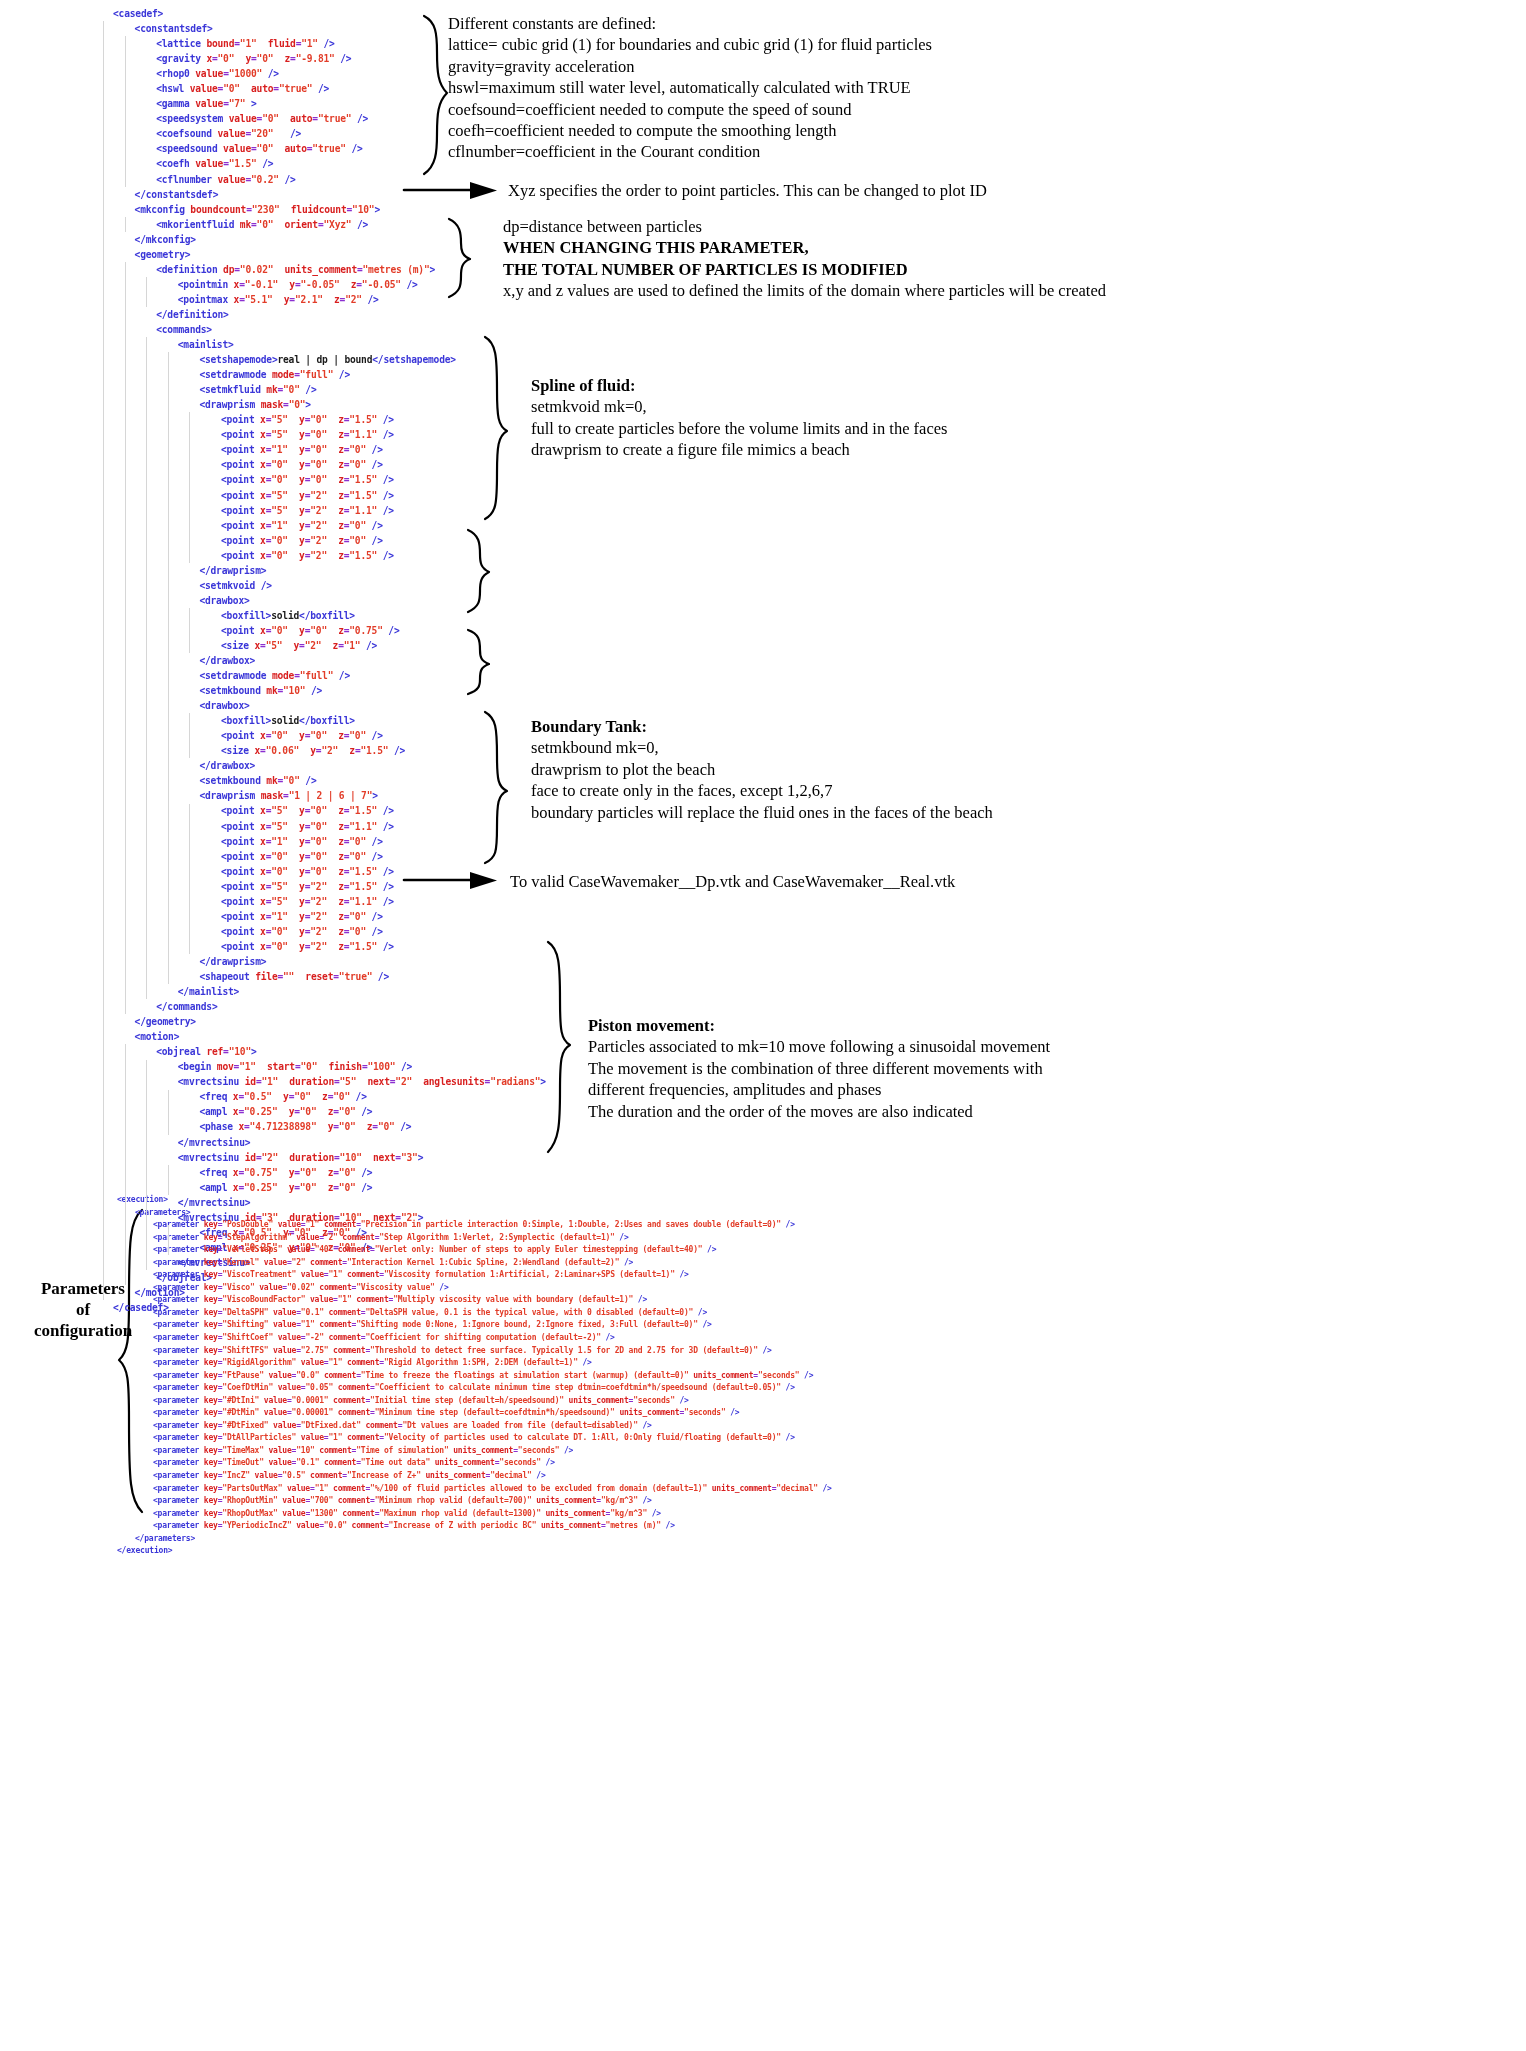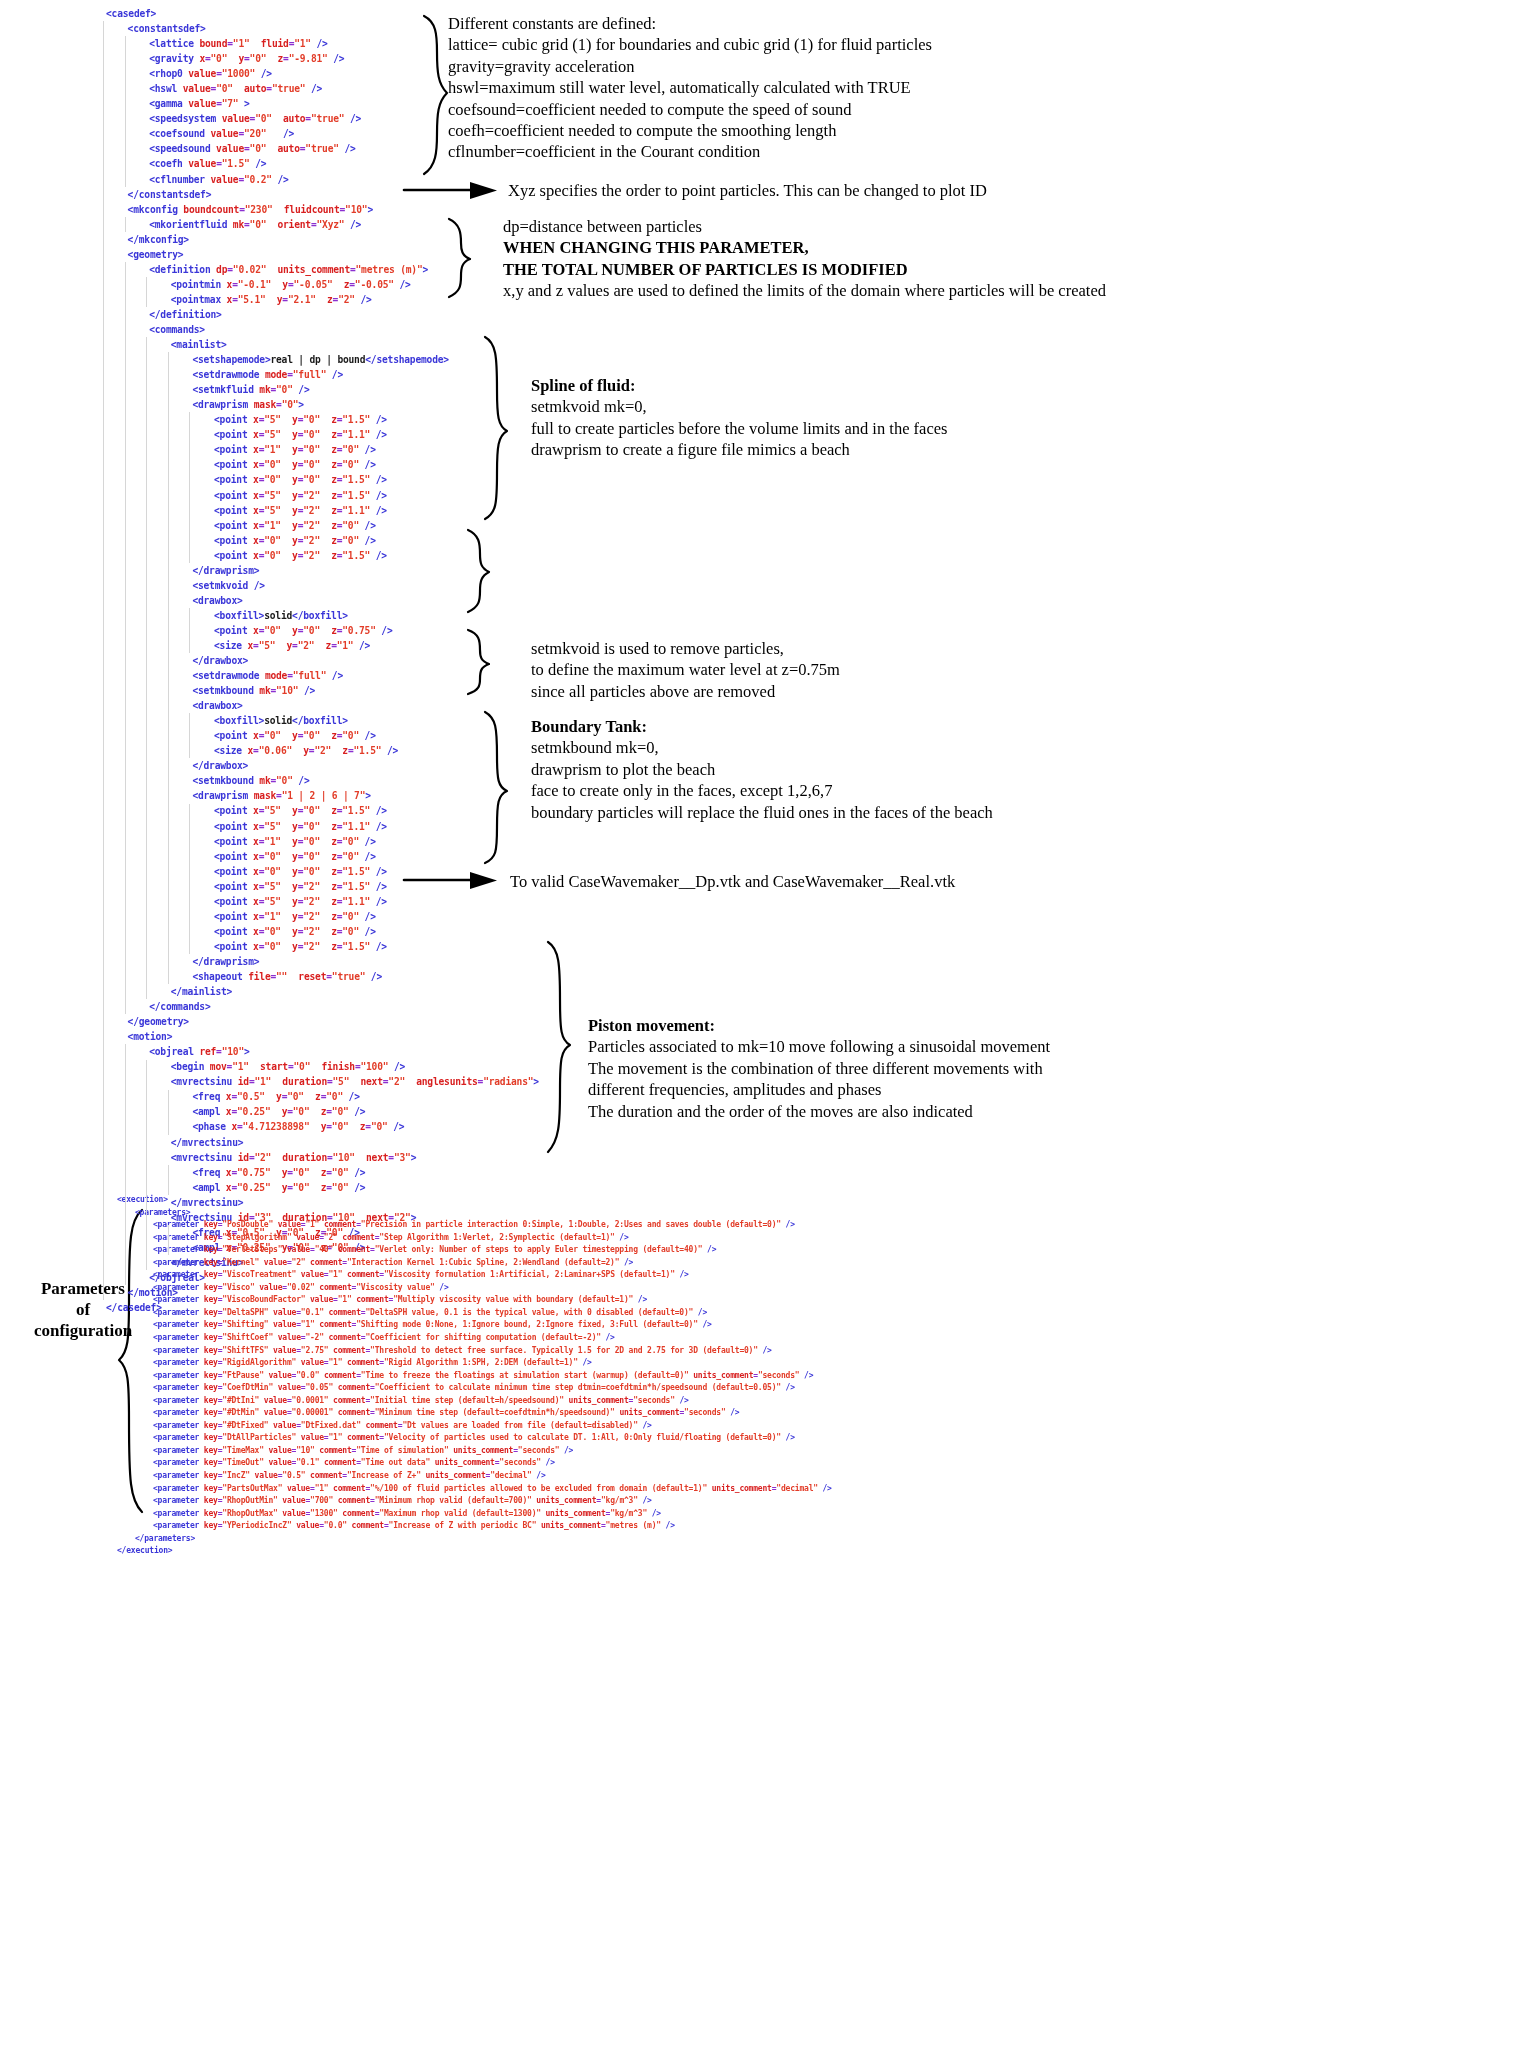--- a/index.html
+++ b/index.html
@@ -7,21 +7,21 @@
   #stage{position:relative;width:1526px;height:2051px;overflow:hidden;}
 
   
   .code{
     position:absolute;
     font-family:"DejaVu Sans Mono","Liberation Mono",monospace;
     white-space:pre;
     font-weight:bold;
     letter-spacing:-0.2px;
   }
-  #code-main{left:106px;top:6px;font-size:9.6px;line-height:15.05px;}
+  #code-main{left:113px;top:6px;font-size:9.6px;line-height:15.05px;}
   #code-params{left:99px;top:1194px;font-size:8.0px;line-height:12.55px;}
 
   .tg{color:#3a36d8;}        
   .at{color:#d81f1f;}        
   .vl{color:#e23c28;}        
   .tx{color:#1a1a1a;}        
   .qt{color:#8b2fd0;}        
 
   
   .guide{position:absolute;width:1px;background:#d6d6d6;}
@@ -81,21 +81,20 @@
   </svg>
 
   <div class="code" id="code-main"><div style="padding-left: 0px;"><span class="tg">&lt;casedef&gt;</span></div><div style="padding-left: 21.6px;"><span class="tg">&lt;constantsdef&gt;</span></div><div style="padding-left: 43.2px;"><span class="tg">&lt;lattice </span><span class="at">bound</span><span class="qt">=</span><span class="vl">"1"</span><span class="tg">  </span><span class="at">fluid</span><span class="qt">=</span><span class="vl">"1"</span><span class="tg"> /&gt;</span></div><div style="padding-left: 43.2px;"><span class="tg">&lt;gravity </span><span class="at">x</span><span class="qt">=</span><span class="vl">"0"</span><span class="tg">  </span><span class="at">y</span><span class="qt">=</span><span class="vl">"0"</span><span class="tg">  </span><span class="at">z</span><span class="qt">=</span><span class="vl">"-9.81"</span><span class="tg"> /&gt;</span></div><div style="padding-left: 43.2px;"><span class="tg">&lt;rhop0 </span><span class="at">value</span><span class="qt">=</span><span class="vl">"1000"</span><span class="tg"> /&gt;</span></div><div style="padding-left: 43.2px;"><span class="tg">&lt;hswl </span><span class="at">value</span><span class="qt">=</span><span class="vl">"0"</span><span class="tg">  </span><span class="at">auto</span><span class="qt">=</span><span class="vl">"true"</span><span class="tg"> /&gt;</span></div><div style="padding-left: 43.2px;"><span class="tg">&lt;gamma </span><span class="at">value</span><span class="qt">=</span><span class="vl">"7"</span><span class="tg"> &gt;</span></div><div style="padding-left: 43.2px;"><span class="tg">&lt;speedsystem </span><span class="at">value</span><span class="qt">=</span><span class="vl">"0"</span><span class="tg">  </span><span class="at">auto</span><span class="qt">=</span><span class="vl">"true"</span><span class="tg"> /&gt;</span></div><div style="padding-left: 43.2px;"><span class="tg">&lt;coefsound </span><span class="at">value</span><span class="qt">=</span><span class="vl">"20"</span><span class="tg">   /&gt;</span></div><div style="padding-left: 43.2px;"><span class="tg">&lt;speedsound </span><span class="at">value</span><span class="qt">=</span><span class="vl">"0"</span><span class="tg">  </span><span class="at">auto</span><span class="qt">=</span><span class="vl">"true"</span><span class="tg"> /&gt;</span></div><div style="padding-left: 43.2px;"><span class="tg">&lt;coefh </span><span class="at">value</span><span class="qt">=</span><span class="vl">"1.5"</span><span class="tg"> /&gt;</span></div><div style="padding-left: 43.2px;"><span class="tg">&lt;cflnumber </span><span class="at">value</span><span class="qt">=</span><span class="vl">"0.2"</span><span class="tg"> /&gt;</span></div><div style="padding-left: 21.6px;"><span class="tg">&lt;/constantsdef&gt;</span></div><div style="padding-left: 21.6px;"><span class="tg">&lt;mkconfig </span><span class="at">boundcount</span><span class="qt">=</span><span class="vl">"230"</span><span class="tg">  </span><span class="at">fluidcount</span><span class="qt">=</span><span class="vl">"10"</span><span class="tg">&gt;</span></div><div style="padding-left: 43.2px;"><span class="tg">&lt;mkorientfluid </span><span class="at">mk</span><span class="qt">=</span><span class="vl">"0"</span><span class="tg">  </span><span class="at">orient</span><span class="qt">=</span><span class="vl">"Xyz"</span><span class="tg"> /&gt;</span></div><div style="padding-left: 21.6px;"><span class="tg">&lt;/mkconfig&gt;</span></div><div style="padding-left: 21.6px;"><span class="tg">&lt;geometry&gt;</span></div><div style="padding-left: 43.2px;"><span class="tg">&lt;definition </span><span class="at">dp</span><span class="qt">=</span><span class="vl">"0.02"</span><span class="tg">  </span><span class="at">units_comment</span><span class="qt">=</span><span class="vl">"metres (m)"</span><span class="tg">&gt;</span></div><div style="padding-left: 64.8px;"><span class="tg">&lt;pointmin </span><span class="at">x</span><span class="qt">=</span><span class="vl">"-0.1"</span><span class="tg">  </span><span class="at">y</span><span class="qt">=</span><span class="vl">"-0.05"</span><span class="tg">  </span><span class="at">z</span><span class="qt">=</span><span class="vl">"-0.05"</span><span class="tg"> /&gt;</span></div><div style="padding-left: 64.8px;"><span class="tg">&lt;pointmax </span><span class="at">x</span><span class="qt">=</span><span class="vl">"5.1"</span><span class="tg">  </span><span class="at">y</span><span class="qt">=</span><span class="vl">"2.1"</span><span class="tg">  </span><span class="at">z</span><span class="qt">=</span><span class="vl">"2"</span><span class="tg"> /&gt;</span></div><div style="padding-left: 43.2px;"><span class="tg">&lt;/definition&gt;</span></div><div style="padding-left: 43.2px;"><span class="tg">&lt;commands&gt;</span></div><div style="padding-left: 64.8px;"><span class="tg">&lt;mainlist&gt;</span></div><div style="padding-left: 86.4px;"><span class="tg">&lt;setshapemode&gt;</span><span class="tx">real | dp | bound</span><span class="tg">&lt;/setshapemode&gt;</span></div><div style="padding-left: 86.4px;"><span class="tg">&lt;setdrawmode </span><span class="at">mode</span><span class="qt">=</span><span class="vl">"full"</span><span class="tg"> /&gt;</span></div><div style="padding-left: 86.4px;"><span class="tg">&lt;setmkfluid </span><span class="at">mk</span><span class="qt">=</span><span class="vl">"0"</span><span class="tg"> /&gt;</span></div><div style="padding-left: 86.4px;"><span class="tg">&lt;drawprism </span><span class="at">mask</span><span class="qt">=</span><span class="vl">"0"</span><span class="tg">&gt;</span></div><div style="padding-left: 108px;"><span class="tg">&lt;point </span><span class="at">x</span><span class="qt">=</span><span class="vl">"5"</span><span class="tg">  </span><span class="at">y</span><span class="qt">=</span><span class="vl">"0"</span><span class="tg">  </span><span class="at">z</span><span class="qt">=</span><span class="vl">"1.5"</span><span class="tg"> /&gt;</span></div><div style="padding-left: 108px;"><span class="tg">&lt;point </span><span class="at">x</span><span class="qt">=</span><span class="vl">"5"</span><span class="tg">  </span><span class="at">y</span><span class="qt">=</span><span class="vl">"0"</span><span class="tg">  </span><span class="at">z</span><span class="qt">=</span><span class="vl">"1.1"</span><span class="tg"> /&gt;</span></div><div style="padding-left: 108px;"><span class="tg">&lt;point </span><span class="at">x</span><span class="qt">=</span><span class="vl">"1"</span><span class="tg">  </span><span class="at">y</span><span class="qt">=</span><span class="vl">"0"</span><span class="tg">  </span><span class="at">z</span><span class="qt">=</span><span class="vl">"0"</span><span class="tg"> /&gt;</span></div><div style="padding-left: 108px;"><span class="tg">&lt;point </span><span class="at">x</span><span class="qt">=</span><span class="vl">"0"</span><span class="tg">  </span><span class="at">y</span><span class="qt">=</span><span class="vl">"0"</span><span class="tg">  </span><span class="at">z</span><span class="qt">=</span><span class="vl">"0"</span><span class="tg"> /&gt;</span></div><div style="padding-left: 108px;"><span class="tg">&lt;point </span><span class="at">x</span><span class="qt">=</span><span class="vl">"0"</span><span class="tg">  </span><span class="at">y</span><span class="qt">=</span><span class="vl">"0"</span><span class="tg">  </span><span class="at">z</span><span class="qt">=</span><span class="vl">"1.5"</span><span class="tg"> /&gt;</span></div><div style="padding-left: 108px;"><span class="tg">&lt;point </span><span class="at">x</span><span class="qt">=</span><span class="vl">"5"</span><span class="tg">  </span><span class="at">y</span><span class="qt">=</span><span class="vl">"2"</span><span class="tg">  </span><span class="at">z</span><span class="qt">=</span><span class="vl">"1.5"</span><span class="tg"> /&gt;</span></div><div style="padding-left: 108px;"><span class="tg">&lt;point </span><span class="at">x</span><span class="qt">=</span><span class="vl">"5"</span><span class="tg">  </span><span class="at">y</span><span class="qt">=</span><span class="vl">"2"</span><span class="tg">  </span><span class="at">z</span><span class="qt">=</span><span class="vl">"1.1"</span><span class="tg"> /&gt;</span></div><div style="padding-left: 108px;"><span class="tg">&lt;point </span><span class="at">x</span><span class="qt">=</span><span class="vl">"1"</span><span class="tg">  </span><span class="at">y</span><span class="qt">=</span><span class="vl">"2"</span><span class="tg">  </span><span class="at">z</span><span class="qt">=</span><span class="vl">"0"</span><span class="tg"> /&gt;</span></div><div style="padding-left: 108px;"><span class="tg">&lt;point </span><span class="at">x</span><span class="qt">=</span><span class="vl">"0"</span><span class="tg">  </span><span class="at">y</span><span class="qt">=</span><span class="vl">"2"</span><span class="tg">  </span><span class="at">z</span><span class="qt">=</span><span class="vl">"0"</span><span class="tg"> /&gt;</span></div><div style="padding-left: 108px;"><span class="tg">&lt;point </span><span class="at">x</span><span class="qt">=</span><span class="vl">"0"</span><span class="tg">  </span><span class="at">y</span><span class="qt">=</span><span class="vl">"2"</span><span class="tg">  </span><span class="at">z</span><span class="qt">=</span><span class="vl">"1.5"</span><span class="tg"> /&gt;</span></div><div style="padding-left: 86.4px;"><span class="tg">&lt;/drawprism&gt;</span></div><div style="padding-left: 86.4px;"><span class="tg">&lt;setmkvoid /&gt;</span></div><div style="padding-left: 86.4px;"><span class="tg">&lt;drawbox&gt;</span></div><div style="padding-left: 108px;"><span class="tg">&lt;boxfill&gt;</span><span class="tx">solid</span><span class="tg">&lt;/boxfill&gt;</span></div><div style="padding-left: 108px;"><span class="tg">&lt;point </span><span class="at">x</span><span class="qt">=</span><span class="vl">"0"</span><span class="tg">  </span><span class="at">y</span><span class="qt">=</span><span class="vl">"0"</span><span class="tg">  </span><span class="at">z</span><span class="qt">=</span><span class="vl">"0.75"</span><span class="tg"> /&gt;</span></div><div style="padding-left: 108px;"><span class="tg">&lt;size </span><span class="at">x</span><span class="qt">=</span><span class="vl">"5"</span><span class="tg">  </span><span class="at">y</span><span class="qt">=</span><span class="vl">"2"</span><span class="tg">  </span><span class="at">z</span><span class="qt">=</span><span class="vl">"1"</span><span class="tg"> /&gt;</span></div><div style="padding-left: 86.4px;"><span class="tg">&lt;/drawbox&gt;</span></div><div style="padding-left: 86.4px;"><span class="tg">&lt;setdrawmode </span><span class="at">mode</span><span class="qt">=</span><span class="vl">"full"</span><span class="tg"> /&gt;</span></div><div style="padding-left: 86.4px;"><span class="tg">&lt;setmkbound </span><span class="at">mk</span><span class="qt">=</span><span class="vl">"10"</span><span class="tg"> /&gt;</span></div><div style="padding-left: 86.4px;"><span class="tg">&lt;drawbox&gt;</span></div><div style="padding-left: 108px;"><span class="tg">&lt;boxfill&gt;</span><span class="tx">solid</span><span class="tg">&lt;/boxfill&gt;</span></div><div style="padding-left: 108px;"><span class="tg">&lt;point </span><span class="at">x</span><span class="qt">=</span><span class="vl">"0"</span><span class="tg">  </span><span class="at">y</span><span class="qt">=</span><span class="vl">"0"</span><span class="tg">  </span><span class="at">z</span><span class="qt">=</span><span class="vl">"0"</span><span class="tg"> /&gt;</span></div><div style="padding-left: 108px;"><span class="tg">&lt;size </span><span class="at">x</span><span class="qt">=</span><span class="vl">"0.06"</span><span class="tg">  </span><span class="at">y</span><span class="qt">=</span><span class="vl">"2"</span><span class="tg">  </span><span class="at">z</span><span class="qt">=</span><span class="vl">"1.5"</span><span class="tg"> /&gt;</span></div><div style="padding-left: 86.4px;"><span class="tg">&lt;/drawbox&gt;</span></div><div style="padding-left: 86.4px;"><span class="tg">&lt;setmkbound </span><span class="at">mk</span><span class="qt">=</span><span class="vl">"0"</span><span class="tg"> /&gt;</span></div><div style="padding-left: 86.4px;"><span class="tg">&lt;drawprism </span><span class="at">mask</span><span class="qt">=</span><span class="vl">"1 | 2 | 6 | 7"</span><span class="tg">&gt;</span></div><div style="padding-left: 108px;"><span class="tg">&lt;point </span><span class="at">x</span><span class="qt">=</span><span class="vl">"5"</span><span class="tg">  </span><span class="at">y</span><span class="qt">=</span><span class="vl">"0"</span><span class="tg">  </span><span class="at">z</span><span class="qt">=</span><span class="vl">"1.5"</span><span class="tg"> /&gt;</span></div><div style="padding-left: 108px;"><span class="tg">&lt;point </span><span class="at">x</span><span class="qt">=</span><span class="vl">"5"</span><span class="tg">  </span><span class="at">y</span><span class="qt">=</span><span class="vl">"0"</span><span class="tg">  </span><span class="at">z</span><span class="qt">=</span><span class="vl">"1.1"</span><span class="tg"> /&gt;</span></div><div style="padding-left: 108px;"><span class="tg">&lt;point </span><span class="at">x</span><span class="qt">=</span><span class="vl">"1"</span><span class="tg">  </span><span class="at">y</span><span class="qt">=</span><span class="vl">"0"</span><span class="tg">  </span><span class="at">z</span><span class="qt">=</span><span class="vl">"0"</span><span class="tg"> /&gt;</span></div><div style="padding-left: 108px;"><span class="tg">&lt;point </span><span class="at">x</span><span class="qt">=</span><span class="vl">"0"</span><span class="tg">  </span><span class="at">y</span><span class="qt">=</span><span class="vl">"0"</span><span class="tg">  </span><span class="at">z</span><span class="qt">=</span><span class="vl">"0"</span><span class="tg"> /&gt;</span></div><div style="padding-left: 108px;"><span class="tg">&lt;point </span><span class="at">x</span><span class="qt">=</span><span class="vl">"0"</span><span class="tg">  </span><span class="at">y</span><span class="qt">=</span><span class="vl">"0"</span><span class="tg">  </span><span class="at">z</span><span class="qt">=</span><span class="vl">"1.5"</span><span class="tg"> /&gt;</span></div><div style="padding-left: 108px;"><span class="tg">&lt;point </span><span class="at">x</span><span class="qt">=</span><span class="vl">"5"</span><span class="tg">  </span><span class="at">y</span><span class="qt">=</span><span class="vl">"2"</span><span class="tg">  </span><span class="at">z</span><span class="qt">=</span><span class="vl">"1.5"</span><span class="tg"> /&gt;</span></div><div style="padding-left: 108px;"><span class="tg">&lt;point </span><span class="at">x</span><span class="qt">=</span><span class="vl">"5"</span><span class="tg">  </span><span class="at">y</span><span class="qt">=</span><span class="vl">"2"</span><span class="tg">  </span><span class="at">z</span><span class="qt">=</span><span class="vl">"1.1"</span><span class="tg"> /&gt;</span></div><div style="padding-left: 108px;"><span class="tg">&lt;point </span><span class="at">x</span><span class="qt">=</span><span class="vl">"1"</span><span class="tg">  </span><span class="at">y</span><span class="qt">=</span><span class="vl">"2"</span><span class="tg">  </span><span class="at">z</span><span class="qt">=</span><span class="vl">"0"</span><span class="tg"> /&gt;</span></div><div style="padding-left: 108px;"><span class="tg">&lt;point </span><span class="at">x</span><span class="qt">=</span><span class="vl">"0"</span><span class="tg">  </span><span class="at">y</span><span class="qt">=</span><span class="vl">"2"</span><span class="tg">  </span><span class="at">z</span><span class="qt">=</span><span class="vl">"0"</span><span class="tg"> /&gt;</span></div><div style="padding-left: 108px;"><span class="tg">&lt;point </span><span class="at">x</span><span class="qt">=</span><span class="vl">"0"</span><span class="tg">  </span><span class="at">y</span><span class="qt">=</span><span class="vl">"2"</span><span class="tg">  </span><span class="at">z</span><span class="qt">=</span><span class="vl">"1.5"</span><span class="tg"> /&gt;</span></div><div style="padding-left: 86.4px;"><span class="tg">&lt;/drawprism&gt;</span></div><div style="padding-left: 86.4px;"><span class="tg">&lt;shapeout </span><span class="at">file</span><span class="qt">=</span><span class="vl">""</span><span class="tg">  </span><span class="at">reset</span><span class="qt">=</span><span class="vl">"true"</span><span class="tg"> /&gt;</span></div><div style="padding-left: 64.8px;"><span class="tg">&lt;/mainlist&gt;</span></div><div style="padding-left: 43.2px;"><span class="tg">&lt;/commands&gt;</span></div><div style="padding-left: 21.6px;"><span class="tg">&lt;/geometry&gt;</span></div><div style="padding-left: 21.6px;"><span class="tg">&lt;motion&gt;</span></div><div style="padding-left: 43.2px;"><span class="tg">&lt;objreal </span><span class="at">ref</span><span class="qt">=</span><span class="vl">"10"</span><span class="tg">&gt;</span></div><div style="padding-left: 64.8px;"><span class="tg">&lt;begin </span><span class="at">mov</span><span class="qt">=</span><span class="vl">"1"</span><span class="tg">  </span><span class="at">start</span><span class="qt">=</span><span class="vl">"0"</span><span class="tg">  </span><span class="at">finish</span><span class="qt">=</span><span class="vl">"100"</span><span class="tg"> /&gt;</span></div><div style="padding-left: 64.8px;"><span class="tg">&lt;mvrectsinu </span><span class="at">id</span><span class="qt">=</span><span class="vl">"1"</span><span class="tg">  </span><span class="at">duration</span><span class="qt">=</span><span class="vl">"5"</span><span class="tg">  </span><span class="at">next</span><span class="qt">=</span><span class="vl">"2"</span><span class="tg">  </span><span class="at">anglesunits</span><span class="qt">=</span><span class="vl">"radians"</span><span class="tg">&gt;</span></div><div style="padding-left: 86.4px;"><span class="tg">&lt;freq </span><span class="at">x</span><span class="qt">=</span><span class="vl">"0.5"</span><span class="tg">  </span><span class="at">y</span><span class="qt">=</span><span class="vl">"0"</span><span class="tg">  </span><span class="at">z</span><span class="qt">=</span><span class="vl">"0"</span><span class="tg"> /&gt;</span></div><div style="padding-left: 86.4px;"><span class="tg">&lt;ampl </span><span class="at">x</span><span class="qt">=</span><span class="vl">"0.25"</span><span class="tg">  </span><span class="at">y</span><span class="qt">=</span><span class="vl">"0"</span><span class="tg">  </span><span class="at">z</span><span class="qt">=</span><span class="vl">"0"</span><span class="tg"> /&gt;</span></div><div style="padding-left: 86.4px;"><span class="tg">&lt;phase </span><span class="at">x</span><span class="qt">=</span><span class="vl">"4.71238898"</span><span class="tg">  </span><span class="at">y</span><span class="qt">=</span><span class="vl">"0"</span><span class="tg">  </span><span class="at">z</span><span class="qt">=</span><span class="vl">"0"</span><span class="tg"> /&gt;</span></div><div style="padding-left: 64.8px;"><span class="tg">&lt;/mvrectsinu&gt;</span></div><div style="padding-left: 64.8px;"><span class="tg">&lt;mvrectsinu </span><span class="at">id</span><span class="qt">=</span><span class="vl">"2"</span><span class="tg">  </span><span class="at">duration</span><span class="qt">=</span><span class="vl">"10"</span><span class="tg">  </span><span class="at">next</span><span class="qt">=</span><span class="vl">"3"</span><span class="tg">&gt;</span></div><div style="padding-left: 86.4px;"><span class="tg">&lt;freq </span><span class="at">x</span><span class="qt">=</span><span class="vl">"0.75"</span><span class="tg">  </span><span class="at">y</span><span class="qt">=</span><span class="vl">"0"</span><span class="tg">  </span><span class="at">z</span><span class="qt">=</span><span class="vl">"0"</span><span class="tg"> /&gt;</span></div><div style="padding-left: 86.4px;"><span class="tg">&lt;ampl </span><span class="at">x</span><span class="qt">=</span><span class="vl">"0.25"</span><span class="tg">  </span><span class="at">y</span><span class="qt">=</span><span class="vl">"0"</span><span class="tg">  </span><span class="at">z</span><span class="qt">=</span><span class="vl">"0"</span><span class="tg"> /&gt;</span></div><div style="padding-left: 64.8px;"><span class="tg">&lt;/mvrectsinu&gt;</span></div><div style="padding-left: 64.8px;"><span class="tg">&lt;mvrectsinu </span><span class="at">id</span><span class="qt">=</span><span class="vl">"3"</span><span class="tg">  </span><span class="at">duration</span><span class="qt">=</span><span class="vl">"10"</span><span class="tg">  </span><span class="at">next</span><span class="qt">=</span><span class="vl">"2"</span><span class="tg">&gt;</span></div><div style="padding-left: 86.4px;"><span class="tg">&lt;freq </span><span class="at">x</span><span class="qt">=</span><span class="vl">"0.5"</span><span class="tg">  </span><span class="at">y</span><span class="qt">=</span><span class="vl">"0"</span><span class="tg">  </span><span class="at">z</span><span class="qt">=</span><span class="vl">"0"</span><span class="tg"> /&gt;</span></div><div style="padding-left: 86.4px;"><span class="tg">&lt;ampl </span><span class="at">x</span><span class="qt">=</span><span class="vl">"0.25"</span><span class="tg">  </span><span class="at">y</span><span class="qt">=</span><span class="vl">"0"</span><span class="tg">  </span><span class="at">z</span><span class="qt">=</span><span class="vl">"0"</span><span class="tg"> /&gt;</span></div><div style="padding-left: 64.8px;"><span class="tg">&lt;/mvrectsinu&gt;</span></div><div style="padding-left: 43.2px;"><span class="tg">&lt;/objreal&gt;</span></div><div style="padding-left: 21.6px;"><span class="tg">&lt;/motion&gt;</span></div><div style="padding-left: 0px;"><span class="tg">&lt;/casedef&gt;</span></div></div>
 
   <div class="code" id="code-params"><div style="padding-left: 18px;"><span class="tg">&lt;execution&gt;</span></div><div style="padding-left: 36px;"><span class="tg">&lt;parameters&gt;</span></div><div style="padding-left: 54px;"><span class="tg">&lt;parameter </span><span class="at">key</span><span class="qt">=</span><span class="vl">"PosDouble"</span><span class="tg"> </span><span class="at">value</span><span class="qt">=</span><span class="vl">"1"</span><span class="tg"> </span><span class="at">comment</span><span class="qt">=</span><span class="vl">"Precision in particle interaction 0:Simple, 1:Double, 2:Uses and saves double (default=0)"</span><span class="tg"> /&gt;</span></div><div style="padding-left: 54px;"><span class="tg">&lt;parameter </span><span class="at">key</span><span class="qt">=</span><span class="vl">"StepAlgorithm"</span><span class="tg"> </span><span class="at">value</span><span class="qt">=</span><span class="vl">"2"</span><span class="tg"> </span><span class="at">comment</span><span class="qt">=</span><span class="vl">"Step Algorithm 1:Verlet, 2:Symplectic (default=1)"</span><span class="tg"> /&gt;</span></div><div style="padding-left: 54px;"><span class="tg">&lt;parameter </span><span class="at">key</span><span class="qt">=</span><span class="vl">"VerletSteps"</span><span class="tg"> </span><span class="at">value</span><span class="qt">=</span><span class="vl">"40"</span><span class="tg"> </span><span class="at">comment</span><span class="qt">=</span><span class="vl">"Verlet only: Number of steps to apply Euler timestepping (default=40)"</span><span class="tg"> /&gt;</span></div><div style="padding-left: 54px;"><span class="tg">&lt;parameter </span><span class="at">key</span><span class="qt">=</span><span class="vl">"Kernel"</span><span class="tg"> </span><span class="at">value</span><span class="qt">=</span><span class="vl">"2"</span><span class="tg"> </span><span class="at">comment</span><span class="qt">=</span><span class="vl">"Interaction Kernel 1:Cubic Spline, 2:Wendland (default=2)"</span><span class="tg"> /&gt;</span></div><div style="padding-left: 54px;"><span class="tg">&lt;parameter </span><span class="at">key</span><span class="qt">=</span><span class="vl">"ViscoTreatment"</span><span class="tg"> </span><span class="at">value</span><span class="qt">=</span><span class="vl">"1"</span><span class="tg"> </span><span class="at">comment</span><span class="qt">=</span><span class="vl">"Viscosity formulation 1:Artificial, 2:Laminar+SPS (default=1)"</span><span class="tg"> /&gt;</span></div><div style="padding-left: 54px;"><span class="tg">&lt;parameter </span><span class="at">key</span><span class="qt">=</span><span class="vl">"Visco"</span><span class="tg"> </span><span class="at">value</span><span class="qt">=</span><span class="vl">"0.02"</span><span class="tg"> </span><span class="at">comment</span><span class="qt">=</span><span class="vl">"Viscosity value"</span><span class="tg"> /&gt;</span></div><div style="padding-left: 54px;"><span class="tg">&lt;parameter </span><span class="at">key</span><span class="qt">=</span><span class="vl">"ViscoBoundFactor"</span><span class="tg"> </span><span class="at">value</span><span class="qt">=</span><span class="vl">"1"</span><span class="tg"> </span><span class="at">comment</span><span class="qt">=</span><span class="vl">"Multiply viscosity value with boundary (default=1)"</span><span class="tg"> /&gt;</span></div><div style="padding-left: 54px;"><span class="tg">&lt;parameter </span><span class="at">key</span><span class="qt">=</span><span class="vl">"DeltaSPH"</span><span class="tg"> </span><span class="at">value</span><span class="qt">=</span><span class="vl">"0.1"</span><span class="tg"> </span><span class="at">comment</span><span class="qt">=</span><span class="vl">"DeltaSPH value, 0.1 is the typical value, with 0 disabled (default=0)"</span><span class="tg"> /&gt;</span></div><div style="padding-left: 54px;"><span class="tg">&lt;parameter </span><span class="at">key</span><span class="qt">=</span><span class="vl">"Shifting"</span><span class="tg"> </span><span class="at">value</span><span class="qt">=</span><span class="vl">"1"</span><span class="tg"> </span><span class="at">comment</span><span class="qt">=</span><span class="vl">"Shifting mode 0:None, 1:Ignore bound, 2:Ignore fixed, 3:Full (default=0)"</span><span class="tg"> /&gt;</span></div><div style="padding-left: 54px;"><span class="tg">&lt;parameter </span><span class="at">key</span><span class="qt">=</span><span class="vl">"ShiftCoef"</span><span class="tg"> </span><span class="at">value</span><span class="qt">=</span><span class="vl">"-2"</span><span class="tg"> </span><span class="at">comment</span><span class="qt">=</span><span class="vl">"Coefficient for shifting computation (default=-2)"</span><span class="tg"> /&gt;</span></div><div style="padding-left: 54px;"><span class="tg">&lt;parameter </span><span class="at">key</span><span class="qt">=</span><span class="vl">"ShiftTFS"</span><span class="tg"> </span><span class="at">value</span><span class="qt">=</span><span class="vl">"2.75"</span><span class="tg"> </span><span class="at">comment</span><span class="qt">=</span><span class="vl">"Threshold to detect free surface. Typically 1.5 for 2D and 2.75 for 3D (default=0)"</span><span class="tg"> /&gt;</span></div><div style="padding-left: 54px;"><span class="tg">&lt;parameter </span><span class="at">key</span><span class="qt">=</span><span class="vl">"RigidAlgorithm"</span><span class="tg"> </span><span class="at">value</span><span class="qt">=</span><span class="vl">"1"</span><span class="tg"> </span><span class="at">comment</span><span class="qt">=</span><span class="vl">"Rigid Algorithm 1:SPH, 2:DEM (default=1)"</span><span class="tg"> /&gt;</span></div><div style="padding-left: 54px;"><span class="tg">&lt;parameter </span><span class="at">key</span><span class="qt">=</span><span class="vl">"FtPause"</span><span class="tg"> </span><span class="at">value</span><span class="qt">=</span><span class="vl">"0.0"</span><span class="tg"> </span><span class="at">comment</span><span class="qt">=</span><span class="vl">"Time to freeze the floatings at simulation start (warmup) (default=0)"</span><span class="tg"> </span><span class="at">units_comment</span><span class="qt">=</span><span class="vl">"seconds"</span><span class="tg"> /&gt;</span></div><div style="padding-left: 54px;"><span class="tg">&lt;parameter </span><span class="at">key</span><span class="qt">=</span><span class="vl">"CoefDtMin"</span><span class="tg"> </span><span class="at">value</span><span class="qt">=</span><span class="vl">"0.05"</span><span class="tg"> </span><span class="at">comment</span><span class="qt">=</span><span class="vl">"Coefficient to calculate minimum time step dtmin=coefdtmin*h/speedsound (default=0.05)"</span><span class="tg"> /&gt;</span></div><div style="padding-left: 54px;"><span class="tg">&lt;parameter </span><span class="at">key</span><span class="qt">=</span><span class="vl">"#DtIni"</span><span class="tg"> </span><span class="at">value</span><span class="qt">=</span><span class="vl">"0.0001"</span><span class="tg"> </span><span class="at">comment</span><span class="qt">=</span><span class="vl">"Initial time step (default=h/speedsound)"</span><span class="tg"> </span><span class="at">units_comment</span><span class="qt">=</span><span class="vl">"seconds"</span><span class="tg"> /&gt;</span></div><div style="padding-left: 54px;"><span class="tg">&lt;parameter </span><span class="at">key</span><span class="qt">=</span><span class="vl">"#DtMin"</span><span class="tg"> </span><span class="at">value</span><span class="qt">=</span><span class="vl">"0.00001"</span><span class="tg"> </span><span class="at">comment</span><span class="qt">=</span><span class="vl">"Minimum time step (default=coefdtmin*h/speedsound)"</span><span class="tg"> </span><span class="at">units_comment</span><span class="qt">=</span><span class="vl">"seconds"</span><span class="tg"> /&gt;</span></div><div style="padding-left: 54px;"><span class="tg">&lt;parameter </span><span class="at">key</span><span class="qt">=</span><span class="vl">"#DtFixed"</span><span class="tg"> </span><span class="at">value</span><span class="qt">=</span><span class="vl">"DtFixed.dat"</span><span class="tg"> </span><span class="at">comment</span><span class="qt">=</span><span class="vl">"Dt values are loaded from file (default=disabled)"</span><span class="tg"> /&gt;</span></div><div style="padding-left: 54px;"><span class="tg">&lt;parameter </span><span class="at">key</span><span class="qt">=</span><span class="vl">"DtAllParticles"</span><span class="tg"> </span><span class="at">value</span><span class="qt">=</span><span class="vl">"1"</span><span class="tg"> </span><span class="at">comment</span><span class="qt">=</span><span class="vl">"Velocity of particles used to calculate DT. 1:All, 0:Only fluid/floating (default=0)"</span><span class="tg"> /&gt;</span></div><div style="padding-left: 54px;"><span class="tg">&lt;parameter </span><span class="at">key</span><span class="qt">=</span><span class="vl">"TimeMax"</span><span class="tg"> </span><span class="at">value</span><span class="qt">=</span><span class="vl">"10"</span><span class="tg"> </span><span class="at">comment</span><span class="qt">=</span><span class="vl">"Time of simulation"</span><span class="tg"> </span><span class="at">units_comment</span><span class="qt">=</span><span class="vl">"seconds"</span><span class="tg"> /&gt;</span></div><div style="padding-left: 54px;"><span class="tg">&lt;parameter </span><span class="at">key</span><span class="qt">=</span><span class="vl">"TimeOut"</span><span class="tg"> </span><span class="at">value</span><span class="qt">=</span><span class="vl">"0.1"</span><span class="tg"> </span><span class="at">comment</span><span class="qt">=</span><span class="vl">"Time out data"</span><span class="tg"> </span><span class="at">units_comment</span><span class="qt">=</span><span class="vl">"seconds"</span><span class="tg"> /&gt;</span></div><div style="padding-left: 54px;"><span class="tg">&lt;parameter </span><span class="at">key</span><span class="qt">=</span><span class="vl">"IncZ"</span><span class="tg"> </span><span class="at">value</span><span class="qt">=</span><span class="vl">"0.5"</span><span class="tg"> </span><span class="at">comment</span><span class="qt">=</span><span class="vl">"Increase of Z+"</span><span class="tg"> </span><span class="at">units_comment</span><span class="qt">=</span><span class="vl">"decimal"</span><span class="tg"> /&gt;</span></div><div style="padding-left: 54px;"><span class="tg">&lt;parameter </span><span class="at">key</span><span class="qt">=</span><span class="vl">"PartsOutMax"</span><span class="tg"> </span><span class="at">value</span><span class="qt">=</span><span class="vl">"1"</span><span class="tg"> </span><span class="at">comment</span><span class="qt">=</span><span class="vl">"%/100 of fluid particles allowed to be excluded from domain (default=1)"</span><span class="tg"> </span><span class="at">units_comment</span><span class="qt">=</span><span class="vl">"decimal"</span><span class="tg"> /&gt;</span></div><div style="padding-left: 54px;"><span class="tg">&lt;parameter </span><span class="at">key</span><span class="qt">=</span><span class="vl">"RhopOutMin"</span><span class="tg"> </span><span class="at">value</span><span class="qt">=</span><span class="vl">"700"</span><span class="tg"> </span><span class="at">comment</span><span class="qt">=</span><span class="vl">"Minimum rhop valid (default=700)"</span><span class="tg"> </span><span class="at">units_comment</span><span class="qt">=</span><span class="vl">"kg/m^3"</span><span class="tg"> /&gt;</span></div><div style="padding-left: 54px;"><span class="tg">&lt;parameter </span><span class="at">key</span><span class="qt">=</span><span class="vl">"RhopOutMax"</span><span class="tg"> </span><span class="at">value</span><span class="qt">=</span><span class="vl">"1300"</span><span class="tg"> </span><span class="at">comment</span><span class="qt">=</span><span class="vl">"Maximum rhop valid (default=1300)"</span><span class="tg"> </span><span class="at">units_comment</span><span class="qt">=</span><span class="vl">"kg/m^3"</span><span class="tg"> /&gt;</span></div><div style="padding-left: 54px;"><span class="tg">&lt;parameter </span><span class="at">key</span><span class="qt">=</span><span class="vl">"YPeriodicIncZ"</span><span class="tg"> </span><span class="at">value</span><span class="qt">=</span><span class="vl">"0.0"</span><span class="tg"> </span><span class="at">comment</span><span class="qt">=</span><span class="vl">"Increase of Z with periodic BC"</span><span class="tg"> </span><span class="at">units_comment</span><span class="qt">=</span><span class="vl">"metres (m)"</span><span class="tg"> /&gt;</span></div><div style="padding-left: 36px;"><span class="tg">&lt;/parameters&gt;</span></div><div style="padding-left: 18px;"><span class="tg">&lt;/execution&gt;</span></div></div>
 
   <div class="anno" style="left:448px;top:13px;"><div><span>Different constants are defined:</span></div><div><span class="i">lattice</span><span>= cubic grid (1) for boundaries and cubic grid (1) for fluid particles</span></div><div><span class="i">gravity</span><span>=gravity acceleration</span></div><div><span class="i">hswl</span><span>=maximum still water level, automatically calculated with TRUE</span></div><div><span class="i">coefsound</span><span>=coefficient needed to compute the speed of sound</span></div><div><span class="i">coefh</span><span>=coefficient needed to compute the smoothing length</span></div><div><span class="i">cflnumber</span><span>=coefficient in the Courant condition</span></div></div>
   <div class="anno" style="left:508px;top:180px;"><div><span>Xyz specifies the order to point particles. This can be changed to plot ID</span></div></div>
   <div class="anno" style="left:503px;top:216px;"><div><span class="i">dp</span><span>=distance between particles</span></div><div><span class="b">WHEN CHANGING THIS PARAMETER,</span></div><div><span class="b">THE TOTAL NUMBER OF PARTICLES IS MODIFIED</span></div><div><span class="i">x,y</span><span> and </span><span class="i">z</span><span> values are used to defined the limits of the domain where particles will be created</span></div></div>
   <div class="anno" style="left:531px;top:375px;"><div><span class="b">Spline of fluid:</span></div><div><span class="i">setmkvoid</span><span> mk=0,</span></div><div><span class="i">full</span><span> to create particles before the volume limits and in the faces</span></div><div><span class="i">drawprism</span><span> to create a figure file mimics a beach</span></div></div>
-  <div class="anno" style="left:531px;top:638px;"><div><span class="i">setmkvoid</span><span> is used to remove particles,</span></div><div><span>to define the maximum water level at z=0.75m</span></div><div><span>since all particles above are removed</span></div></div>
   <div class="anno" style="left:531px;top:716px;"><div><span class="b">Boundary Tank:</span></div><div><span class="i">setmkbound</span><span> mk=0,</span></div><div><span class="i">drawprism</span><span> to plot the beach</span></div><div><span class="i">face</span><span> to create only in the faces, except 1,2,6,7</span></div><div><span>boundary particles will replace the fluid ones in the faces of the beach</span></div></div>
   <div class="anno" style="left:510px;top:871px;"><div><span>To valid </span><span class="i">CaseWavemaker__Dp.vtk</span><span> and </span><span class="i">CaseWavemaker__Real.vtk</span></div></div>
   <div class="anno" style="left:588px;top:1015px;"><div><span class="b">Piston movement:</span></div><div><span>Particles associated to </span><span class="i">mk</span><span>=10 move following a sinusoidal movement</span></div><div><span>The movement is the combination of three different movements with</span></div><div><span>different frequencies, amplitudes and phases</span></div><div><span>The duration and the order of the moves are also indicated</span></div></div>
 
   <div class="sidelabel" style="left:28px;top:1278px;width:110px;"><div>Parameters</div><div>of</div><div>configuration</div></div>
 
 <div class="guide" style="left: 103px; top: 21.05px; height: 1279.25px;"></div>
     <div class="guide" style="left: 124.6px; top: 36.1px; height: 150.5px;"></div>
     <div class="guide" style="left: 124.6px; top: 216.7px; height: 15.05px;"></div>
     <div class="guide" style="left: 124.6px; top: 261.85px; height: 752.5px;"></div>

